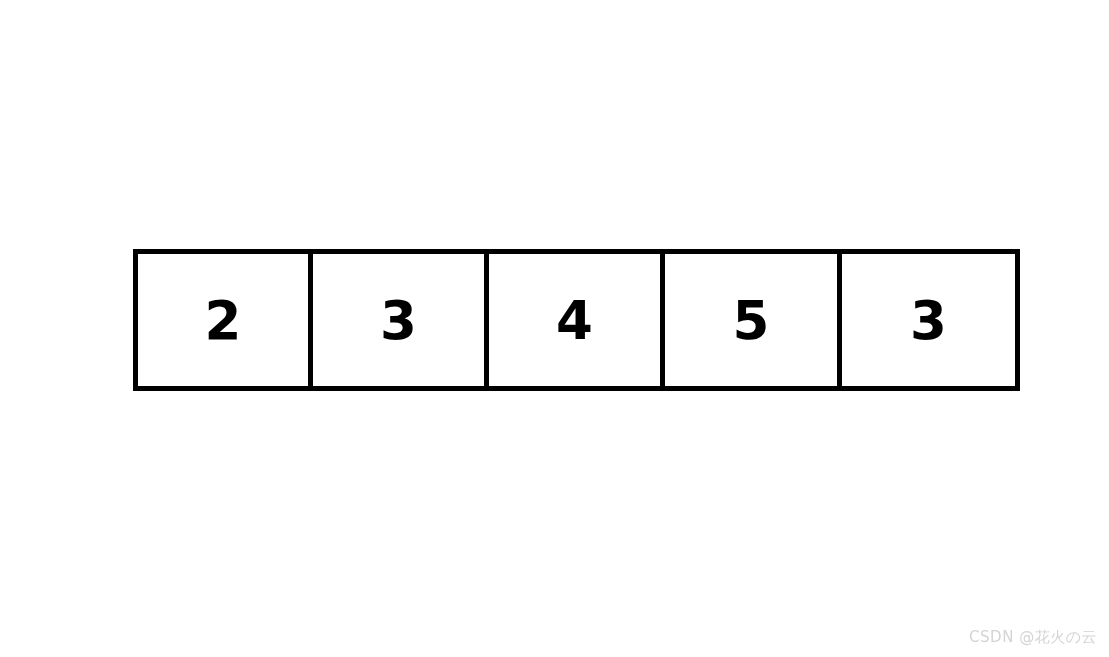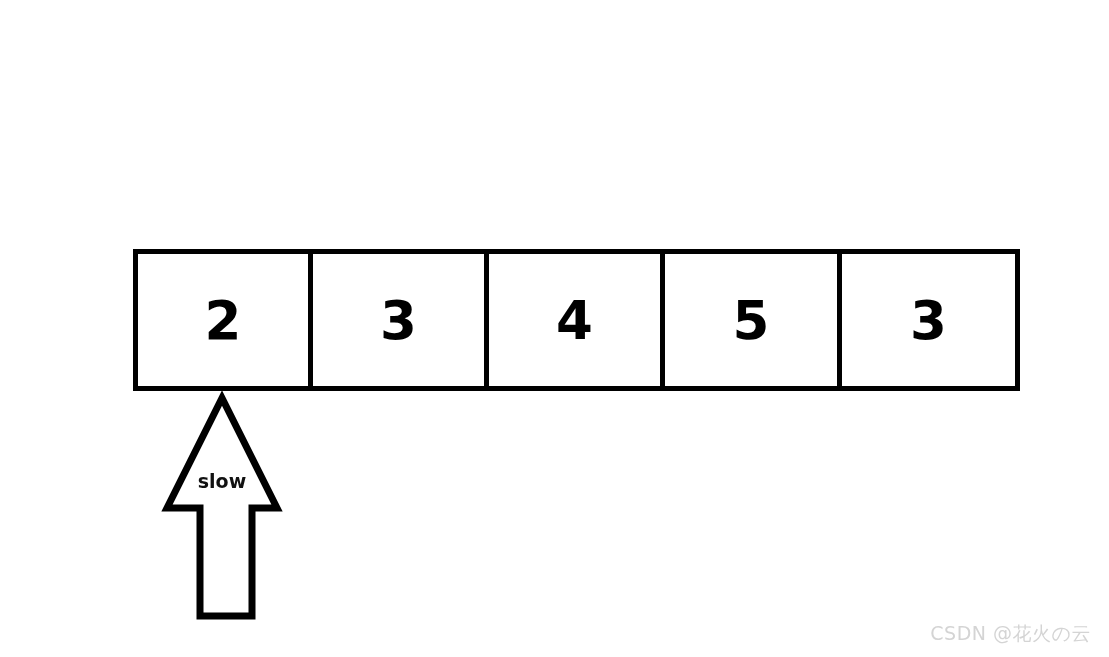--- a/index.html
+++ b/index.html
@@ -96,24 +96,24 @@
   }
   #pointer-slow .pointer-label {
     left: 0;
     top: 76px;
     width: 118px;
   }
 
   
   .watermark {
     position: absolute;
-    right: 18px;
+    right: 12px;
     bottom: 10px;
     font-family: "DejaVu Sans", sans-serif;
-    font-size: 19px;
+    font-size: 15px;
     font-weight: 400;
     color: #d4d4d4;
     letter-spacing: 0.5px;
     white-space: nowrap;
   }
 </style>
 </head>
 <body>
 
 <div id="canvas">
@@ -130,22 +130,16 @@
       <span class="cell-value">4</span>
     </div>
     <div class="cell" style="width:177px">
       <span class="cell-value">5</span>
     </div>
     <div class="cell" style="width:173px">
       <span class="cell-value">3</span>
     </div>
   </div>
 
-  <div class="pointer" id="pointer-slow">
-    <svg width="118" height="226" viewBox="0 0 118 226" aria-hidden="true">
-      <polygon class="arrow-shape" points="59,4 114,114 89,114 89,222 37,222 37,114 4,114"></polygon>
-    </svg>
-    <div class="pointer-label">slow</div>
-  </div>
 
   <div class="watermark">CSDN @花火の云</div>
 
 </div>
 
 </body></html>

